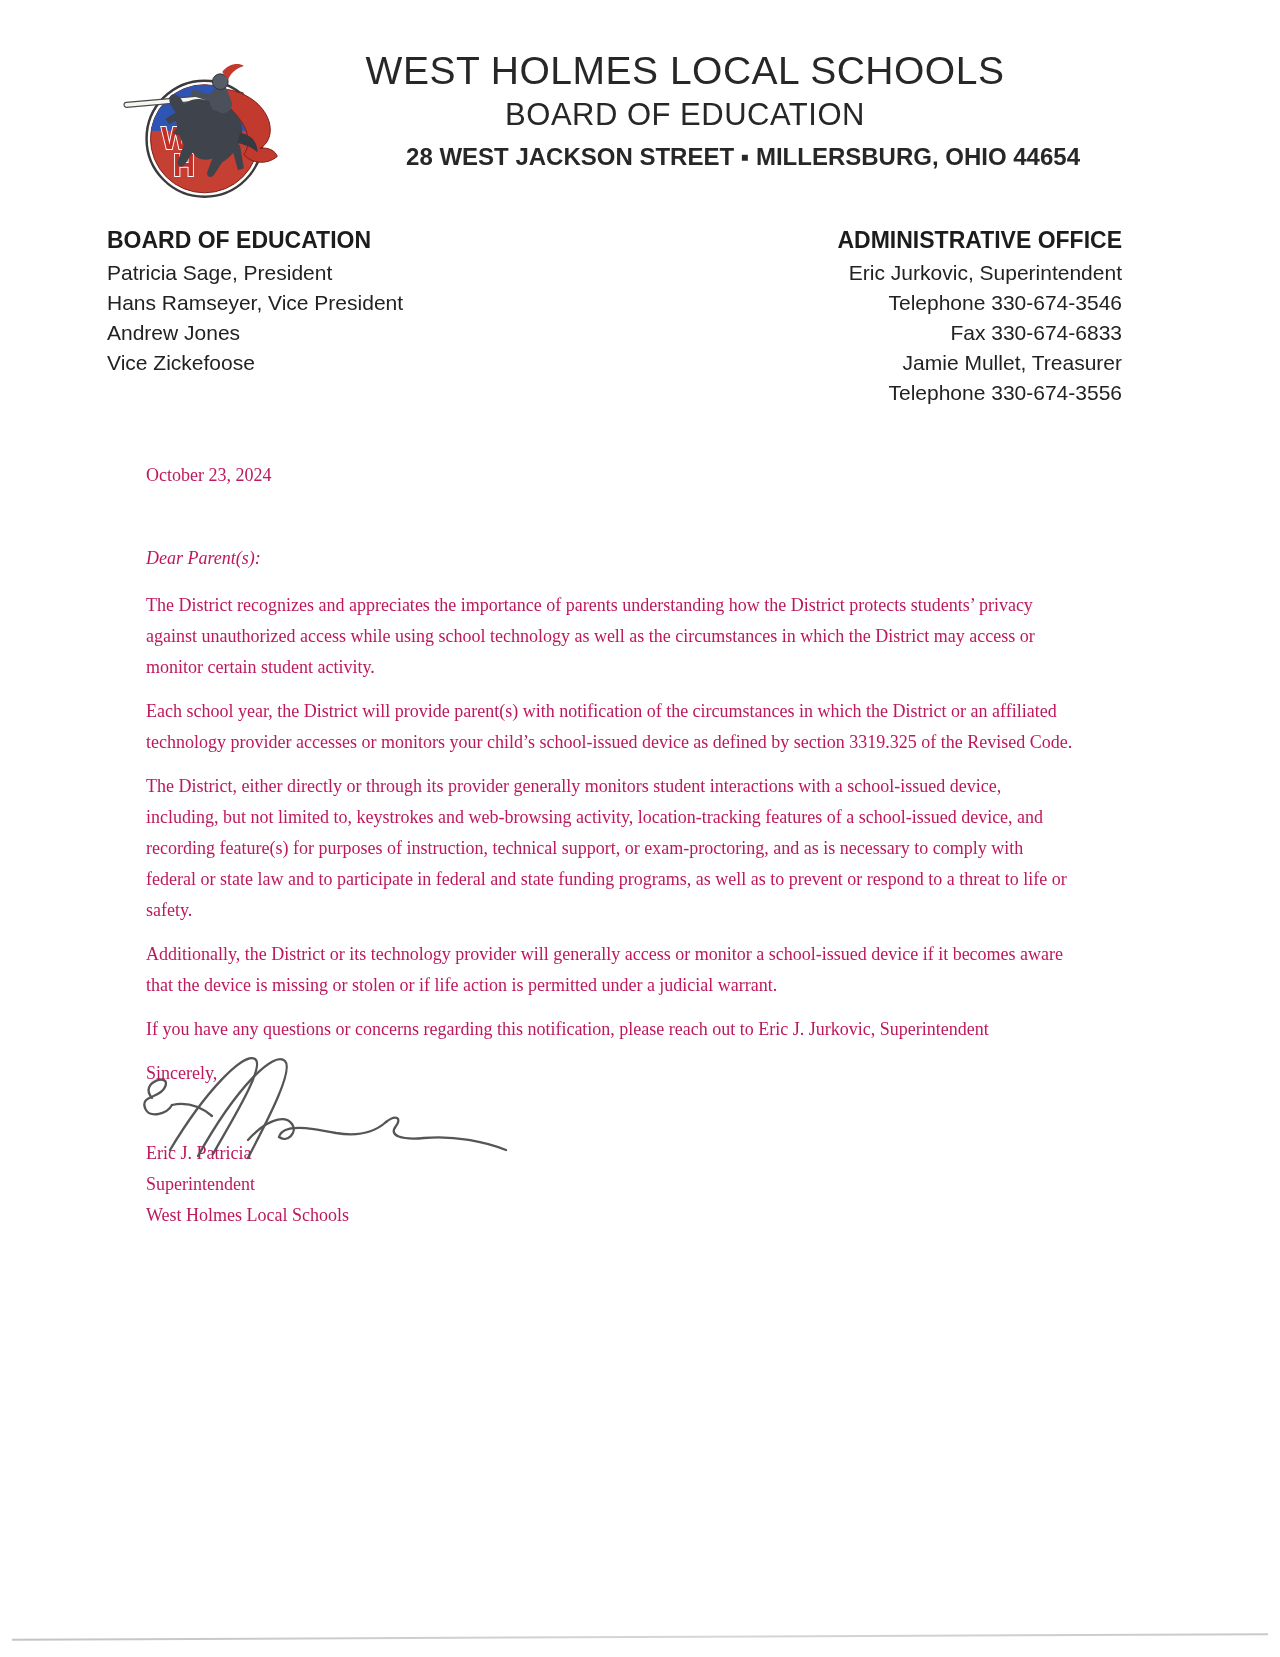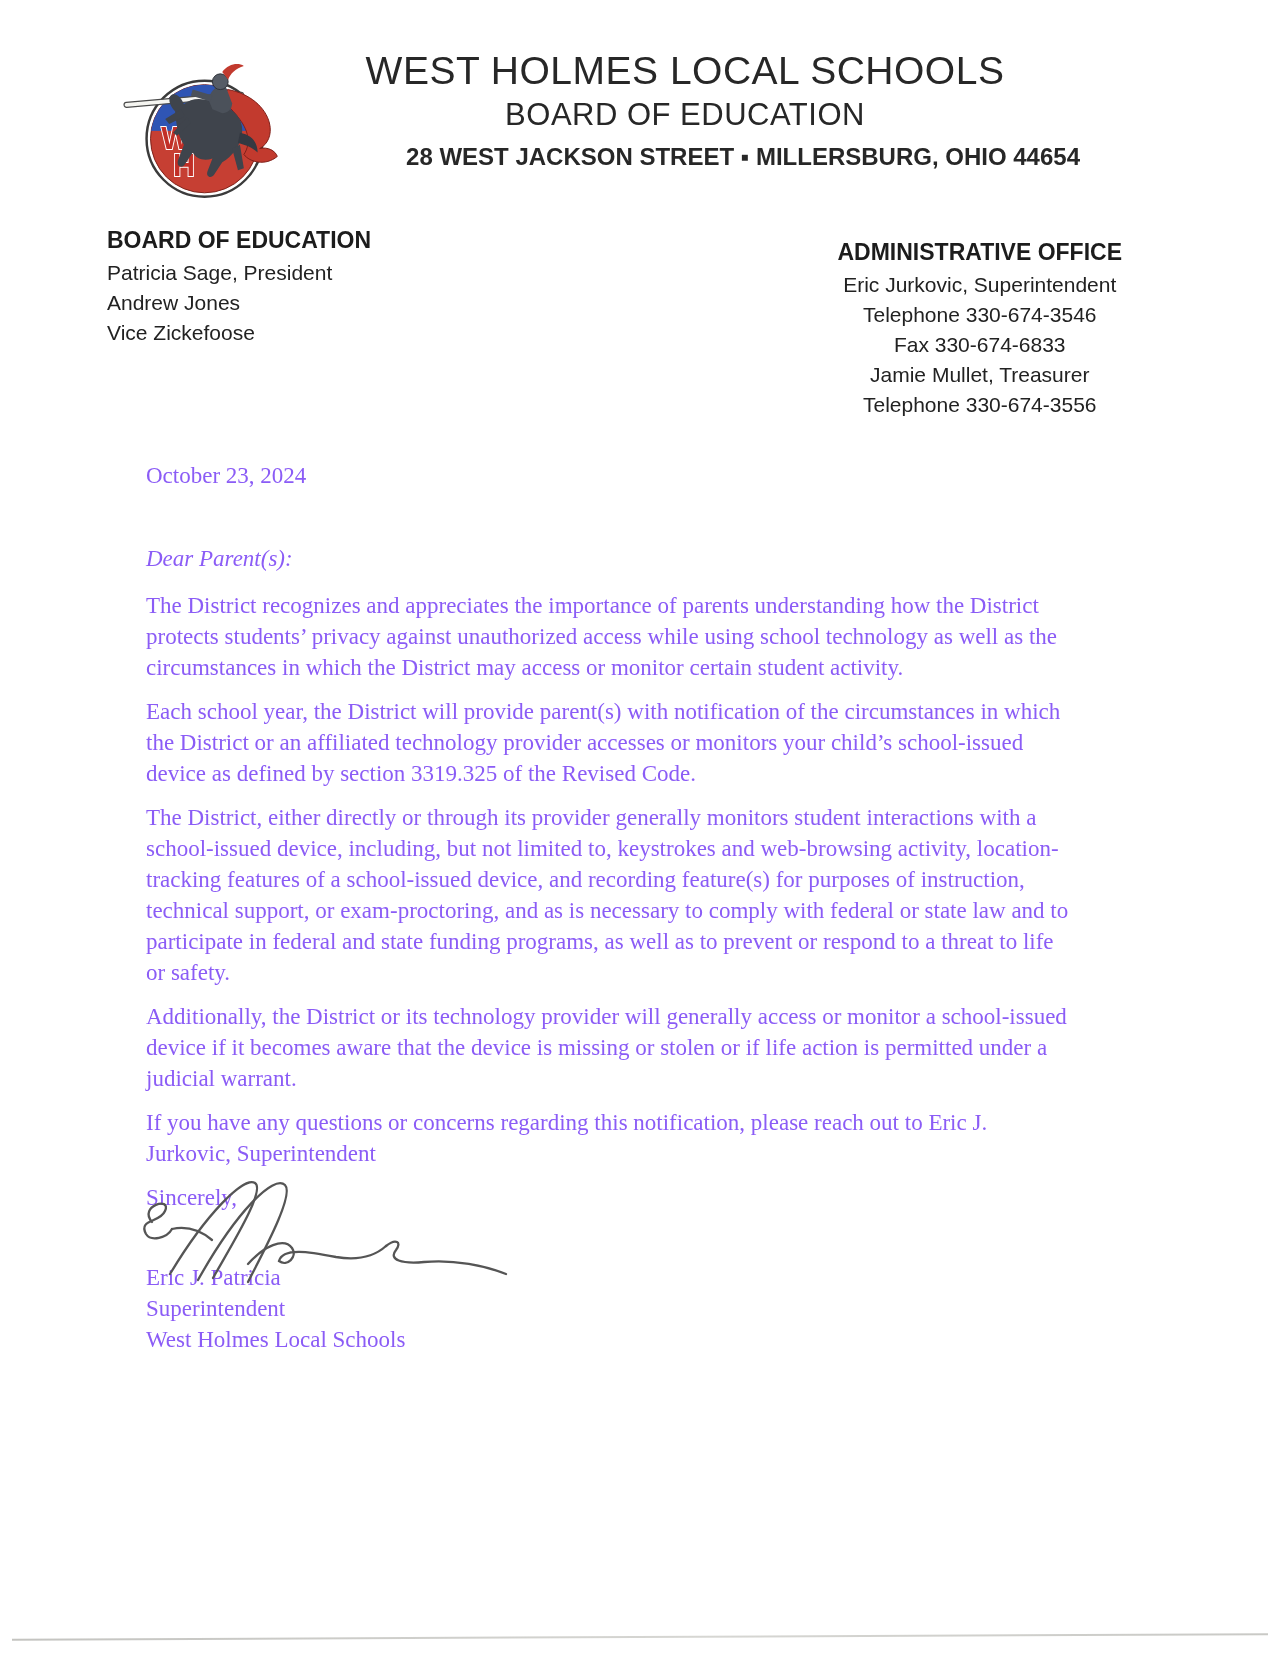--- a/index.html
+++ b/index.html
@@ -58,44 +58,44 @@
     position: absolute;
     left: 107px;
     top: 224px;
     font-size: 21px;
     line-height: 30px;
     color: #222222;
   }
   .admin-col {
     position: absolute;
     right: 158px;
-    top: 236px;
-    text-align: center;
+    top: 224px;
+    text-align: right;
     font-size: 21px;
     line-height: 30px;
     color: #222222;
   }
   .col-heading {
     font-size: 23px;
     font-weight: 700;
     line-height: 32px;
     margin-bottom: 2px;
     color: #1c1c1c;
   }
 
   
   .letter {
     position: absolute;
     left: 146px;
     top: 460px;
     width: 930px;
     font-family: "Liberation Serif", serif;
-    font-size: 23px;
+    font-size: 18px;
     line-height: 31px;
-    color: #8b5cf6;
+    color: #be185d;
   }
   .letter .date { margin: 0 0 52px 0; }
   .letter .salutation { margin: 0 0 16px 0; font-style: italic; }
   .letter p.body-para { margin: 0 0 13px 0; }
   .letter .closing { margin: 0; }
 
   .sig-wrap {
     position: relative;
     height: 49px;
   }
@@ -170,20 +170,21 @@
 
   <div class="hdr-text">
     <div class="hdr-title">WEST HOLMES LOCAL SCHOOLS</div>
     <div class="hdr-subtitle">BOARD OF EDUCATION</div>
     <div class="hdr-address">28 WEST JACKSON STREET ▪ MILLERSBURG, OHIO 44654</div>
   </div>
 
   <div class="board-col">
     <div class="col-heading">BOARD OF EDUCATION</div>
     <div>Patricia Sage, President</div>
+    <div>Hans Ramseyer, Vice President</div>
     <div>Andrew Jones</div>
     <div>Vice Zickefoose</div>
   </div>
 
   <div class="admin-col">
     <div class="col-heading">ADMINISTRATIVE OFFICE</div>
     <div>Eric Jurkovic, Superintendent</div>
     <div>Telephone 330-674-3546</div>
     <div>Fax 330-674-6833</div>
     <div>Jamie Mullet, Treasurer</div>

